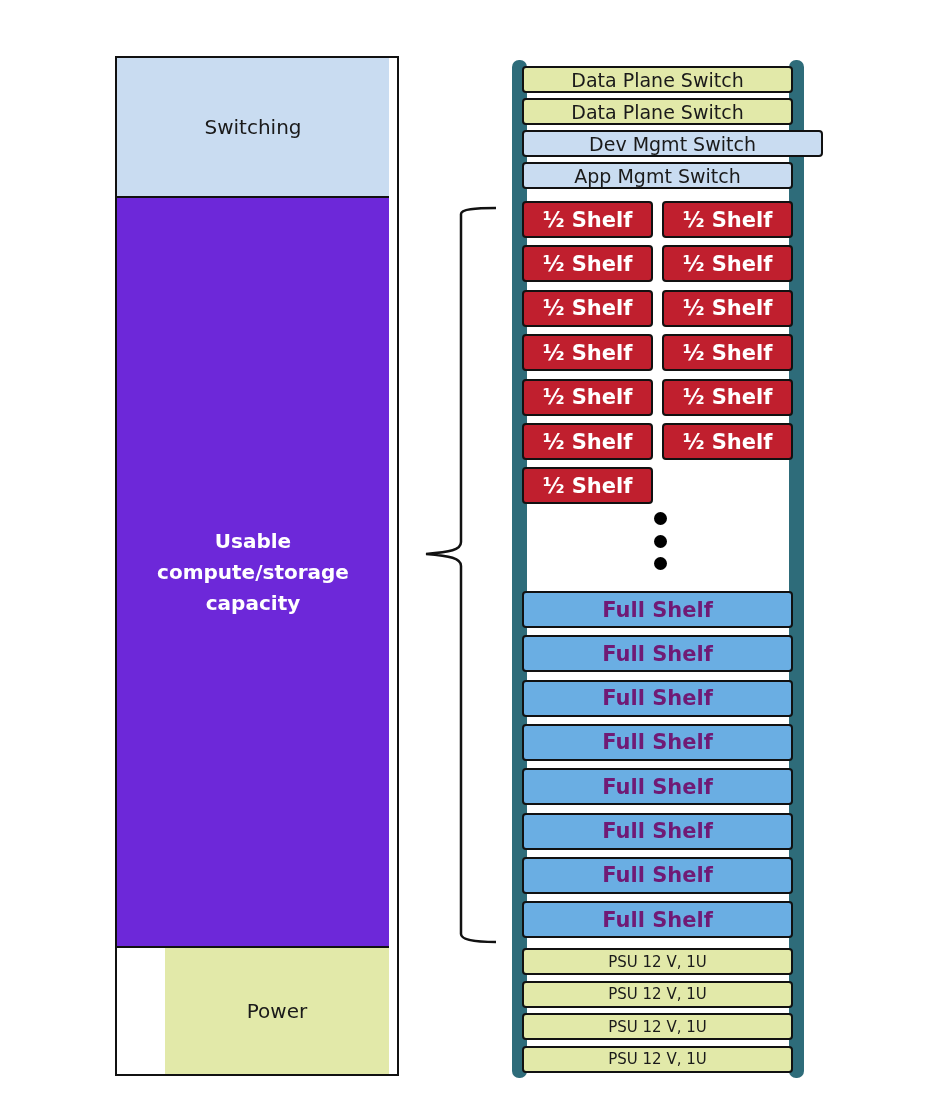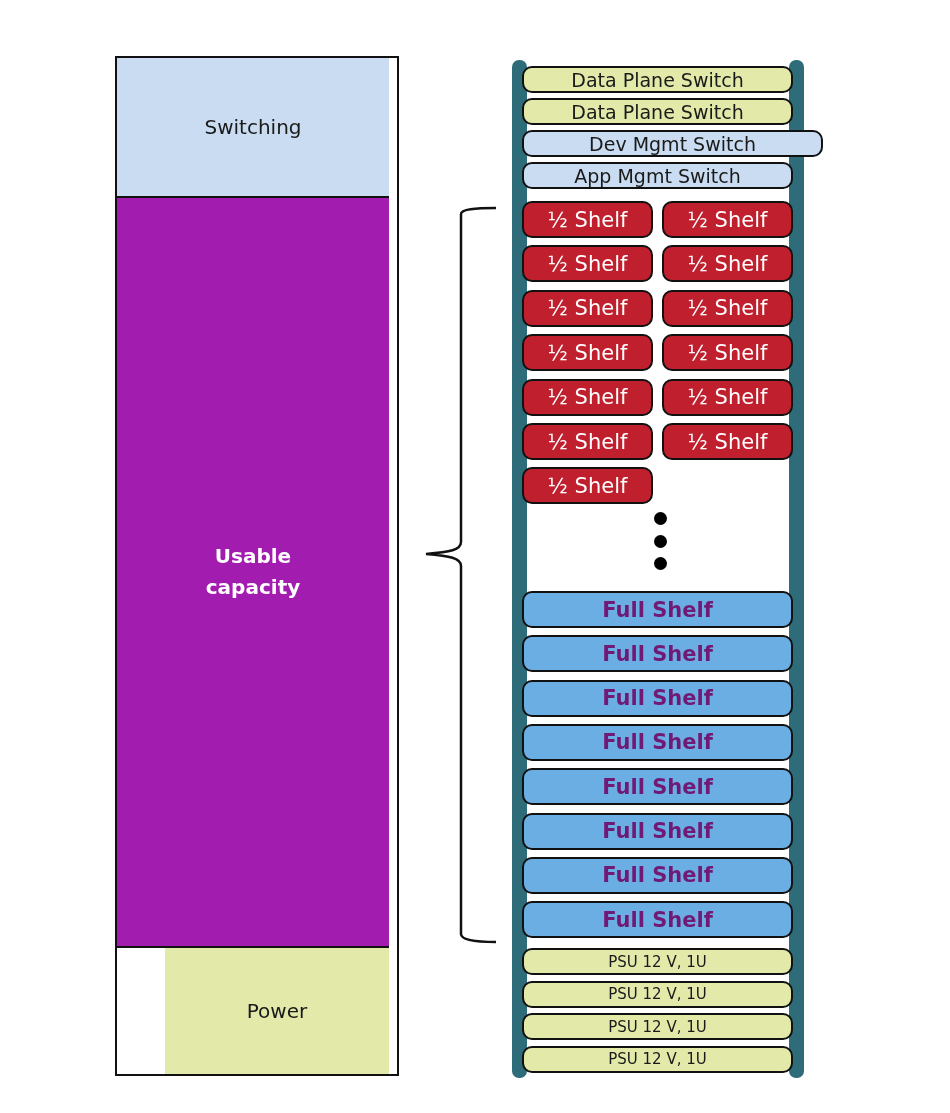--- a/index.html
+++ b/index.html
@@ -6,54 +6,55 @@
   body { width:950px; height:1113px; position:relative; overflow:hidden;
          font-family:"DejaVu Sans", "Liberation Sans", sans-serif; }
 
   
   .summary { position:absolute; left:115px; top:56px; width:284px; height:1020px;
              border:2px solid #111; box-sizing:border-box; }
   .seg { position:absolute; left:0; right:8px; display:flex; align-items:center;
          justify-content:center; text-align:center; box-sizing:border-box; }
   .seg-switch { top:0; height:140px; background:#c9dcf1; border-bottom:2px solid #111;
                 color:#1a1a1a; font-size:20px; }
-  .seg-usable { top:140px; height:750px; background:#a21caf; border-bottom:2px solid #111;
+  .seg-usable { top:140px; height:750px; background:#6d28d9; border-bottom:2px solid #111;
                 color:#ffffff; font-size:20px; font-weight:bold; line-height:31px; }
   .seg-power  { top:890px; height:126px; background:#e2e9a9; color:#1a1a1a; font-size:20px;margin-left:48px; }
 
   
   .bracket { position:absolute; left:420px; top:200px; width:80px; height:750px; }
 
   
   .rail { position:absolute; top:60px; width:15px; height:1018px; background:#2e6c7a;
           border-radius:7px; }
   .rail-left { left:512px; }
   .rail-right { left:789px; }
   .rack-inner { position:absolute; left:527px; top:64px; width:262px; height:1010px; background:#ffffff; }
 
-  .unit { position:absolute; box-sizing:border-box; border:2px solid #111; border-radius:10px;
+  .unit { position:absolute; box-sizing:border-box; border:2px solid #111; border-radius:4px;
           display:flex; align-items:center; justify-content:center; white-space:nowrap; }
   .u-switch-dp { background:#e2e9a9; color:#1a1a1a; font-size:19px; }
   .u-switch-mg { background:#c9dcf1; color:#1a1a1a; font-size:19px; }
-  .u-half { background:#c01f2e; color:#ffffff; font-size:21px; font-weight:normal; }
+  .u-half { background:#c01f2e; color:#ffffff; font-size:21px; font-weight:bold; }
   .u-full { background:#6aaee3; color:#701a75; font-size:21px; font-weight:bold; }
   .u-psu  { background:#e2e9a9; color:#1a1a1a; font-size:15px; }
 
   .dot { position:absolute; width:13px; height:13px; border-radius:50%; background:#000; left:654px; }
 </style>
 </head>
 <body>
 
 <div class="summary">
   <div class="seg seg-switch">
     <span>Switching</span>
   </div>
   <div class="seg seg-usable">
     <div>
       <div>Usable</div>
+      <div>compute/storage</div>
       <div>capacity</div>
     </div>
   </div>
   <div class="seg seg-power">
     <span>Power</span>
   </div>
 </div>
 
 <svg class="bracket" viewBox="0 0 80 750" width="80" height="750">
   <path d="M76 8 C 55 8, 41 9, 41 14 L 41 342 C 41 350, 30 352, 6 354 C 30 356, 41 358, 41 366 L 41 734 C 41 740, 55 742, 76 742" fill="none" stroke="#111" stroke-width="2.5"></path>

